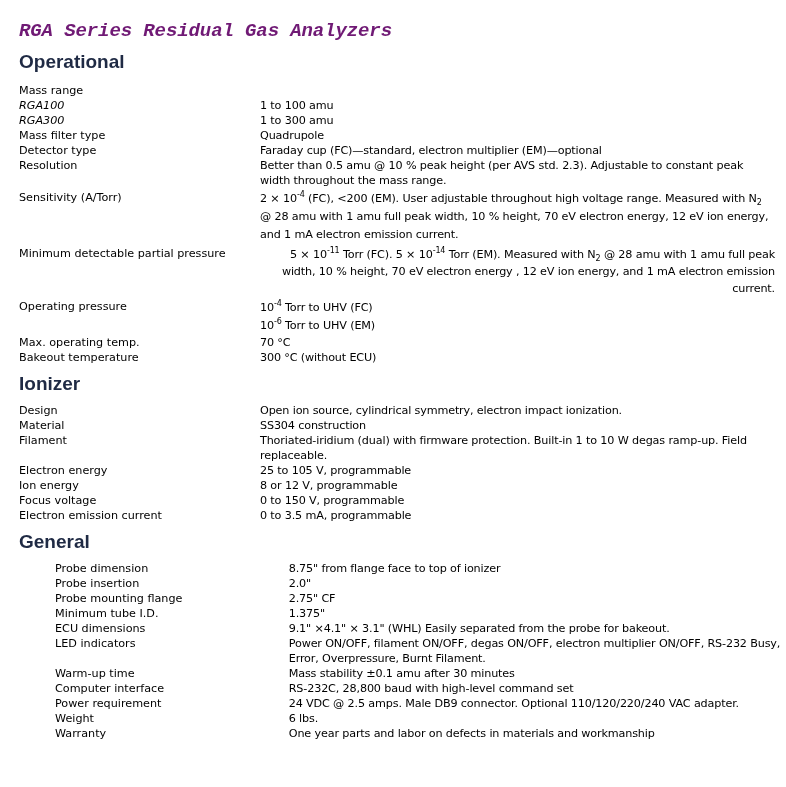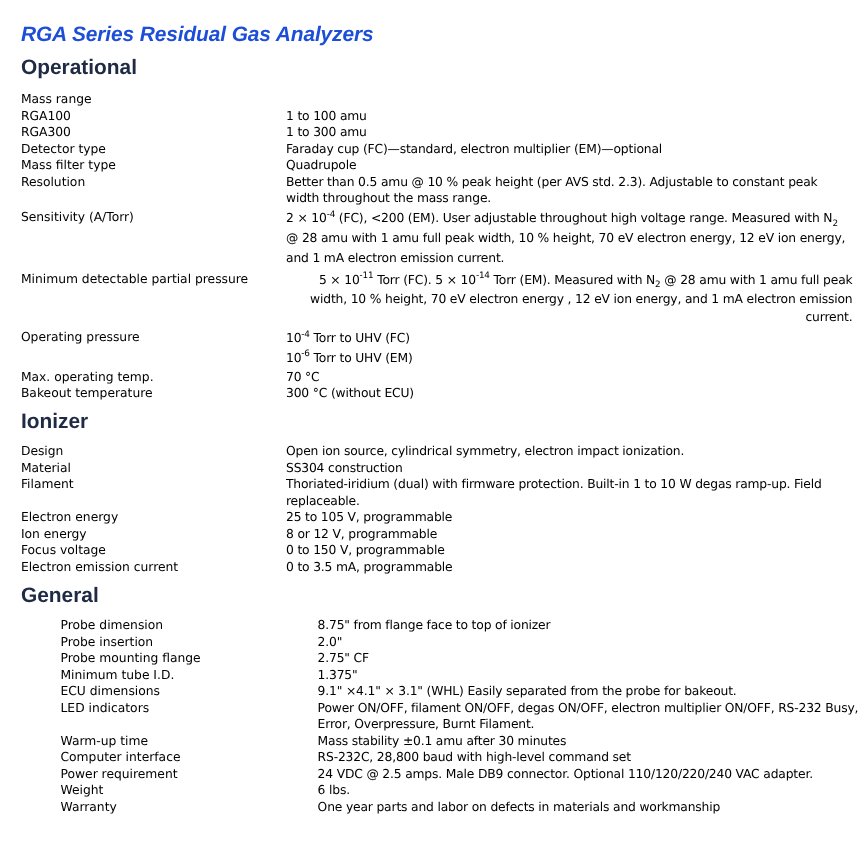--- a/index.html
+++ b/index.html
@@ -3,36 +3,36 @@
 <meta charset="utf-8">
 <style>
   html, body { margin: 0; padding: 0; background: #ffffff; }
   body {
     width: 786px; height: 787px; overflow: hidden;
     font-family: "DejaVu Sans", "Liberation Sans", sans-serif;
     color: #000;
   }
   .page { position: relative; padding: 18px 0 0 19px; }
   .title {
-    font-family: Liberation Sans, sans-serif;
+    font-family: Liberation Mono, monospace;
     font-weight: bold; font-style: italic;
-    font-size: 19px; color: #1d4ed8;
+    font-size: 19px; color: #701a75;
     margin: 0; height: 27px; line-height: 27px;
     letter-spacing: -0.1px;
   }
   .section-title {
     font-family: "Liberation Sans", sans-serif;
     font-weight: bold; font-size: 19px; color: #1f2a44;
     margin: 0; line-height: 18px;
   }
   .spec-table { border-collapse: collapse; font-size: 11.2px; line-height: 15px; }
   .spec-table td { padding: 0; vertical-align: top; }
   .spec-table td.label { width: 241px; }
   .spec-table td.value { width: 515px; letter-spacing: -0.15px; }
-  .sub { padding-left: 15px; }
+  .sub { padding-left: 15px; font-style: italic; }
   sup { font-size: 8px; line-height: 0; vertical-align: 5px; }
   sub { font-size: 8px; line-height: 0; vertical-align: -3px; }
   .row-gap td { padding-bottom: 2px; }
 </style>
 </head>
 <body>
 
 <div class="page">
   <h1 class="title">RGA Series Residual Gas Analyzers</h1>
 
@@ -45,26 +45,26 @@
         </tr>
     <tr>
           <td class="label sub">RGA100</td>
           <td class="value">1 to 100 amu</td>
         </tr>
     <tr>
           <td class="label sub">RGA300</td>
           <td class="value">1 to 300 amu</td>
         </tr>
     <tr>
+          <td class="label">Mass filter type</td>
+          <td class="value">Quadrupole</td>
+        </tr>
+    <tr>
           <td class="label">Detector type</td>
           <td class="value">Faraday cup (FC)—standard, electron multiplier (EM)—optional</td>
-        </tr>
-    <tr>
-          <td class="label">Mass filter type</td>
-          <td class="value">Quadrupole</td>
         </tr>
     <tr class="row-gap">
           <td class="label">Resolution</td>
           <td class="value">Better than 0.5 amu @ 10 % peak height (per AVS std. 2.3). Adjustable to constant peak width throughout the mass range.</td>
         </tr>
     <tr class="row-gap">
       <td class="label">Sensitivity (A/Torr)</td>
       <td class="value" style="line-height:18px;"><span>2 × 10</span><sup>-4</sup><span> (FC), &lt;200 (EM). User adjustable throughout high voltage range. Measured with N</span><sub>2</sub><span> @ 28 amu with 1 amu full peak width, 10 % height, 70 eV electron energy, 12 eV ion energy, and 1 mA electron emission current.</span></td>
     </tr>
     <tr class="row-gap">

